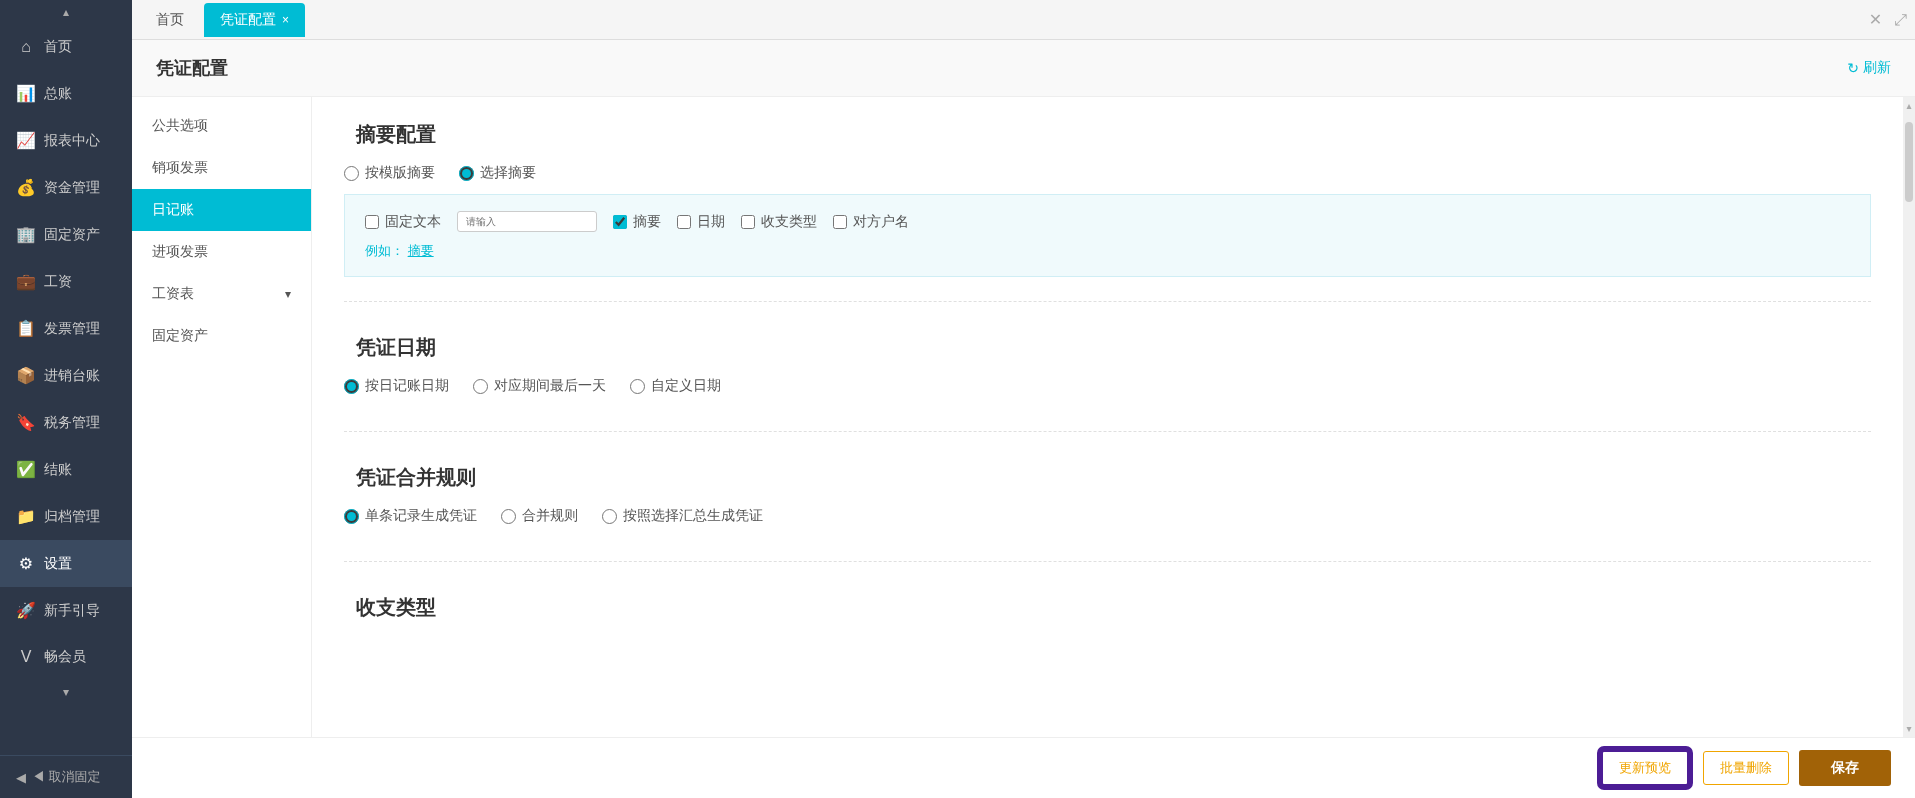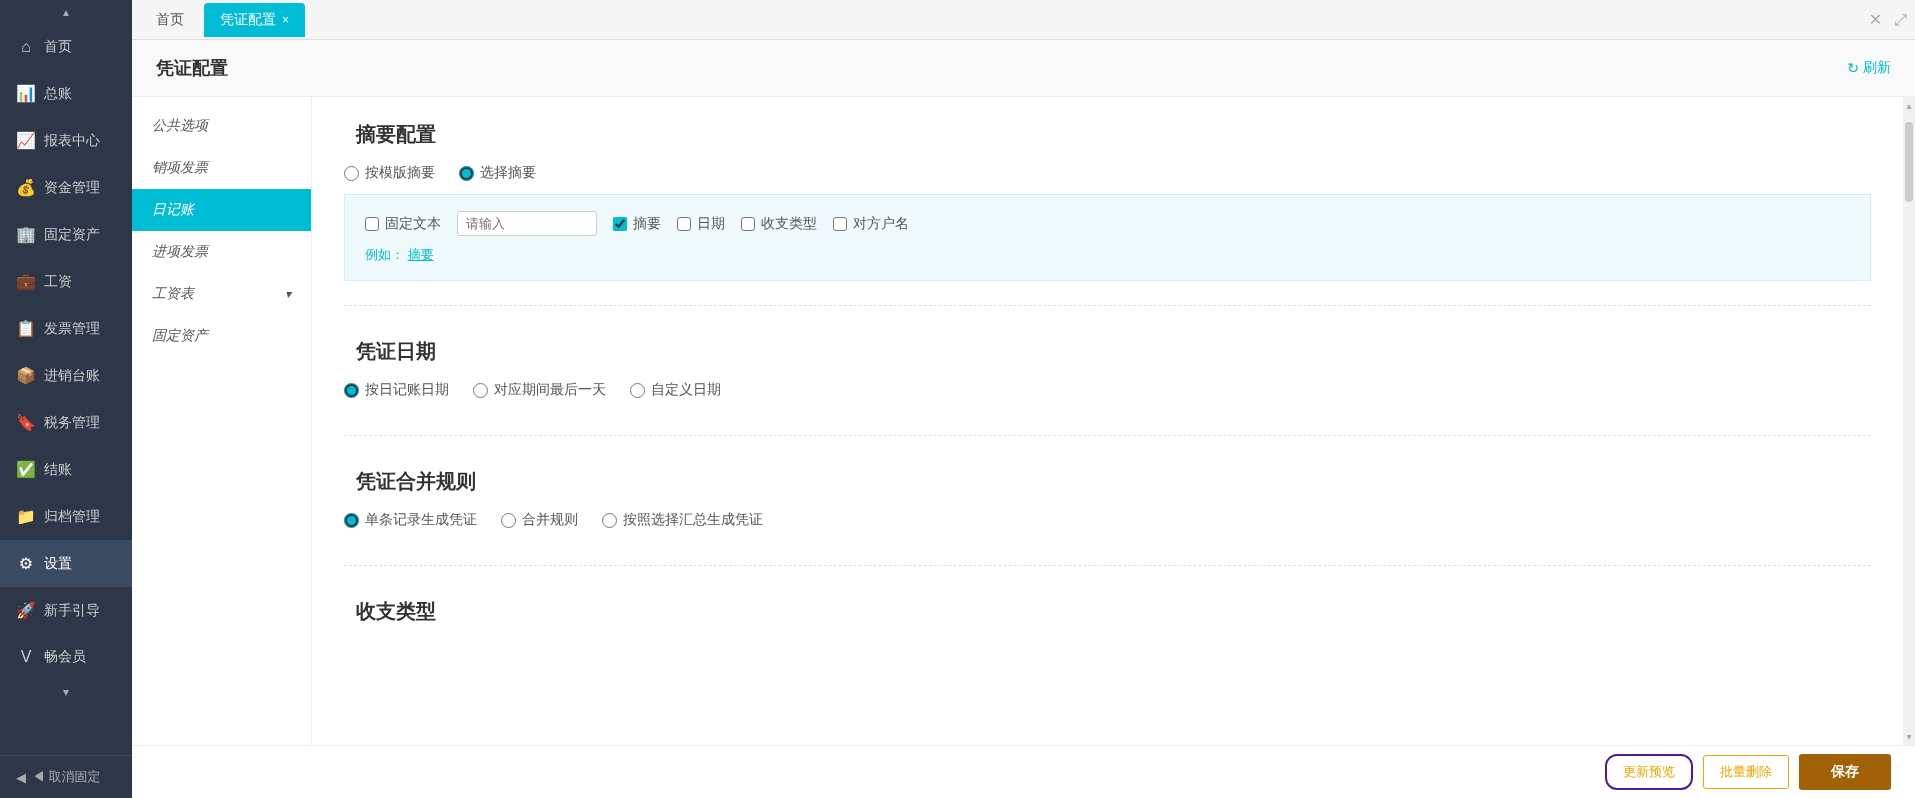--- a/index.html
+++ b/index.html
@@ -106,21 +106,20 @@
       overflow: hidden;
     }
 
     
     .left-nav {
       width: 180px;
       background: #fff;
       border-right: 1px solid #eee;
       padding: 8px 0;
       flex-shrink: 0;
-      font-style: italic;
     }
     .left-nav-item {
       display: flex; align-items: center; justify-content: space-between;
       padding: 12px 20px;
       cursor: pointer;
       color: #555;
       font-size: 14px;
     }
     .left-nav-item.active { background: #00bcd4; color: #fff; }
     .left-nav-item .chevron { font-size: 12px; }
@@ -150,36 +149,36 @@
       border: 1px solid #d0eef5;
       border-radius: 0;
       padding: 16px 20px;
       margin-top: 8px;
     }
     .summary-row { display: flex; align-items: center; gap: 16px; flex-wrap: wrap; }
     .checkbox-item { display: flex; align-items: center; gap: 6px; cursor: pointer; color: #555; font-size: 14px; }
     .checkbox-input { accent-color: #00bcd4; width: 14px; height: 14px; cursor: pointer; }
     .text-input {
       border: 1px solid #ccc; border-radius: 3px; padding: 4px 8px;
-      font-size: 13px; color: #999; width: 140px;
+      font-size: 10px; color: #999; width: 140px;
       outline: none;
     }
     .example-text { color: #00bcd4; font-size: 13px; margin-top: 10px; }
     .example-link { color: #00bcd4; text-decoration: underline; cursor: pointer; }
 
     
     .bottom-actions {
       display: flex; align-items: center; justify-content: flex-end;
       gap: 10px;
       padding: 8px 24px;
       border-top: 1px solid #eee;
       background: #fff;
       flex-shrink: 0;
     }
-    .btn-update { background: #fff; border: 2px solid #4c1d95; color: #f0a500; padding: 7px 16px; border-radius: 12px; cursor: pointer; font-size: 13px; }
+    .btn-update { background: #fff; border: 6px solid #4c1d95; color: #f0a500; padding: 7px 16px; border-radius: 7px; cursor: pointer; font-size: 13px; }
     .btn-delete { background: #fff; border: 1px solid #f0a500; color: #f0a500; padding: 7px 16px; border-radius: 3px; cursor: pointer; font-size: 13px; }
     .btn-save { background: #a16207; color: #fff; border: none; padding: 9px 32px; border-radius: 3px; cursor: pointer; font-size: 14px; font-weight: bold; }
 
     
     .right-content::-webkit-scrollbar { width: 8px; }
     .right-content::-webkit-scrollbar-track { background: #f0f0f0; }
     .right-content::-webkit-scrollbar-thumb { background: #ccc; border-radius: 4px; }
 
     
     .scroll-track {

